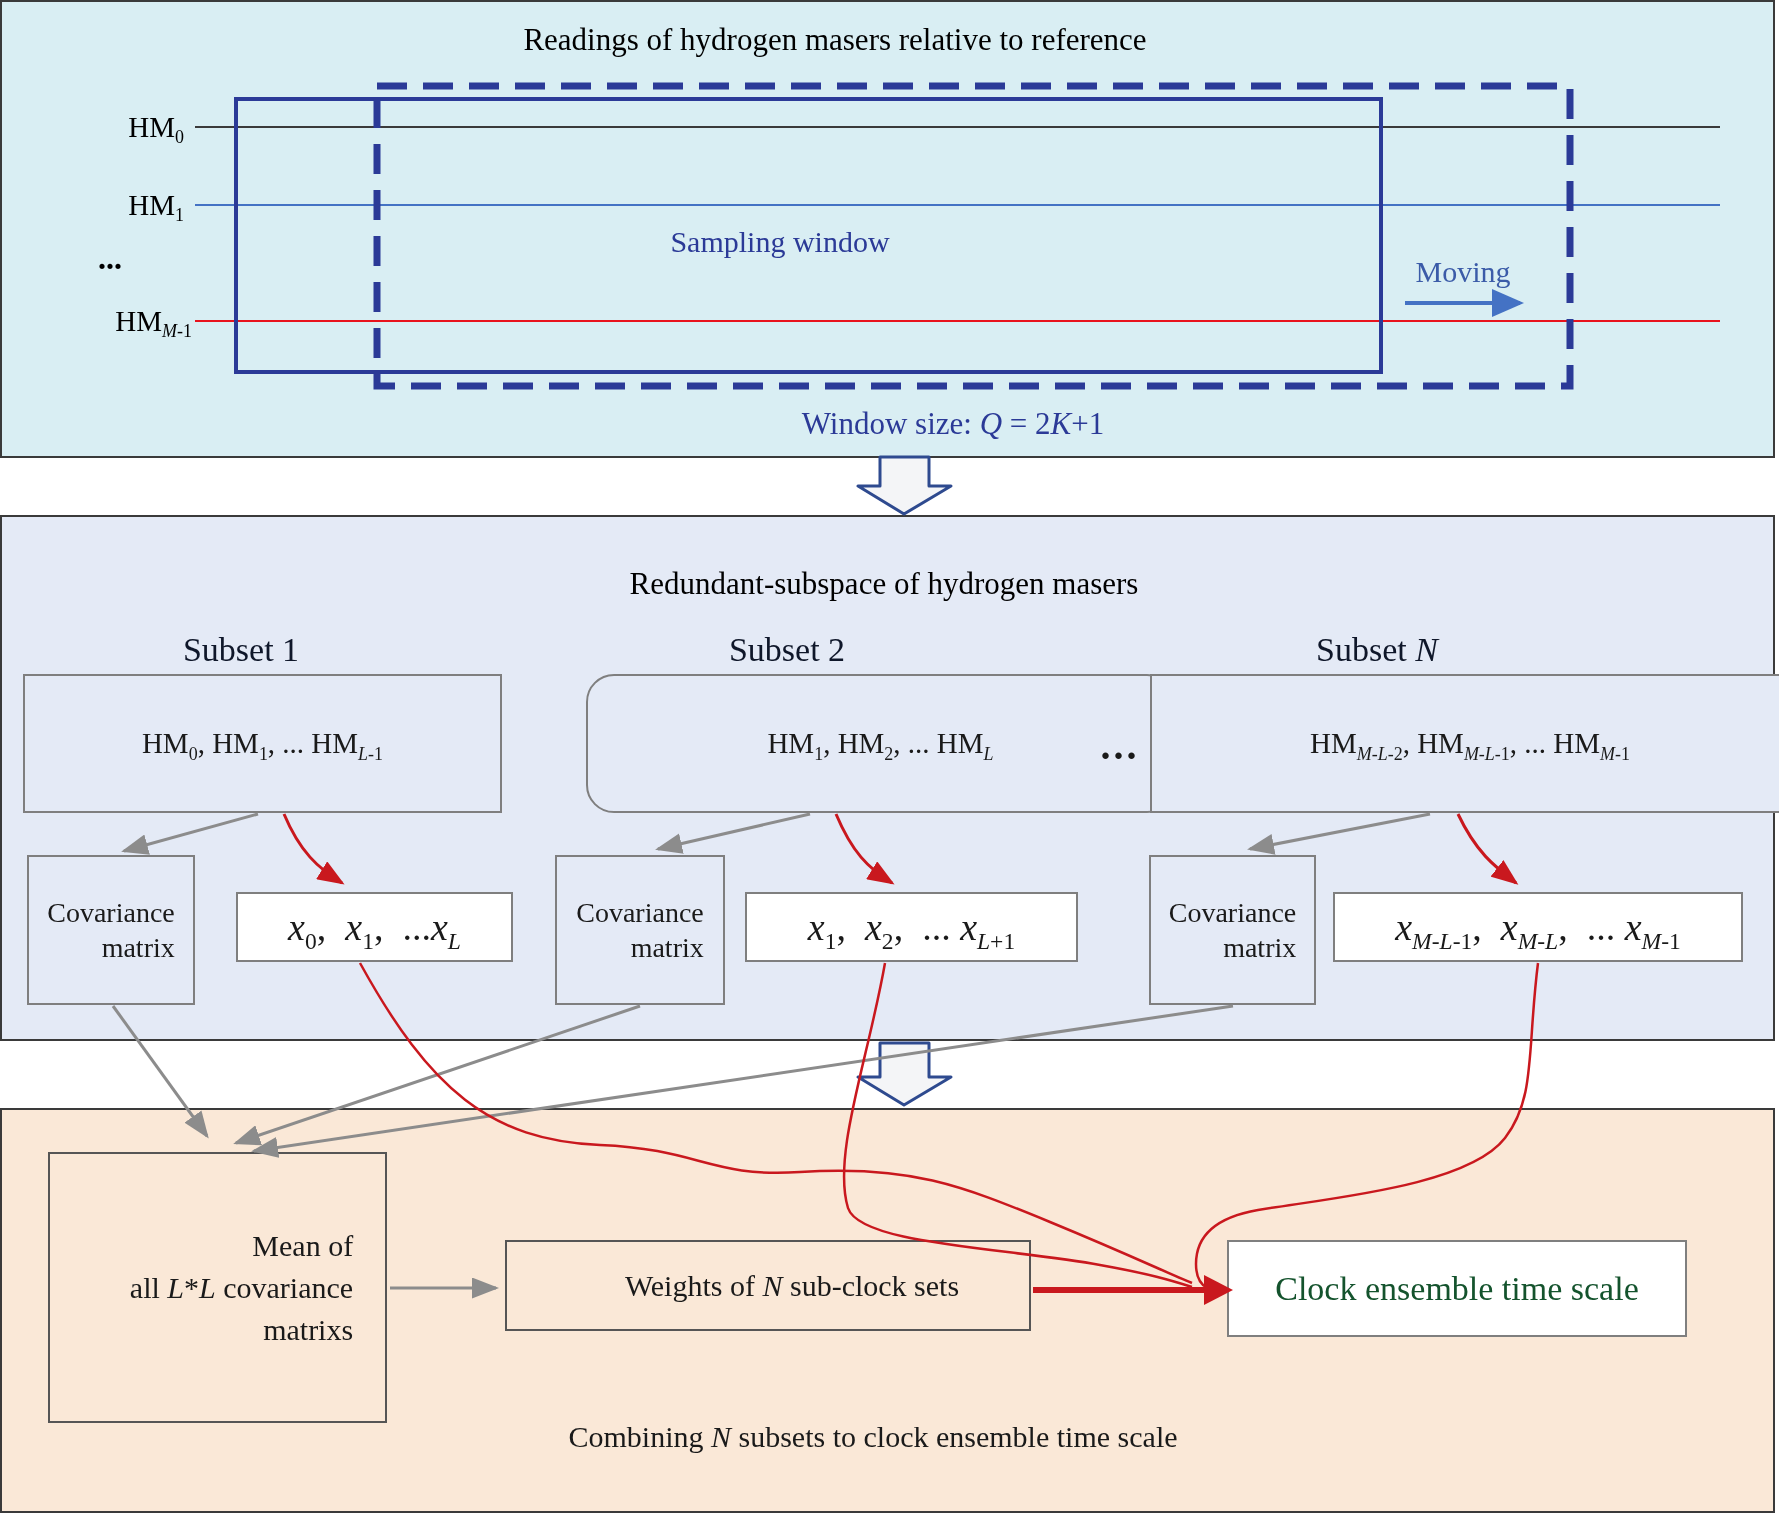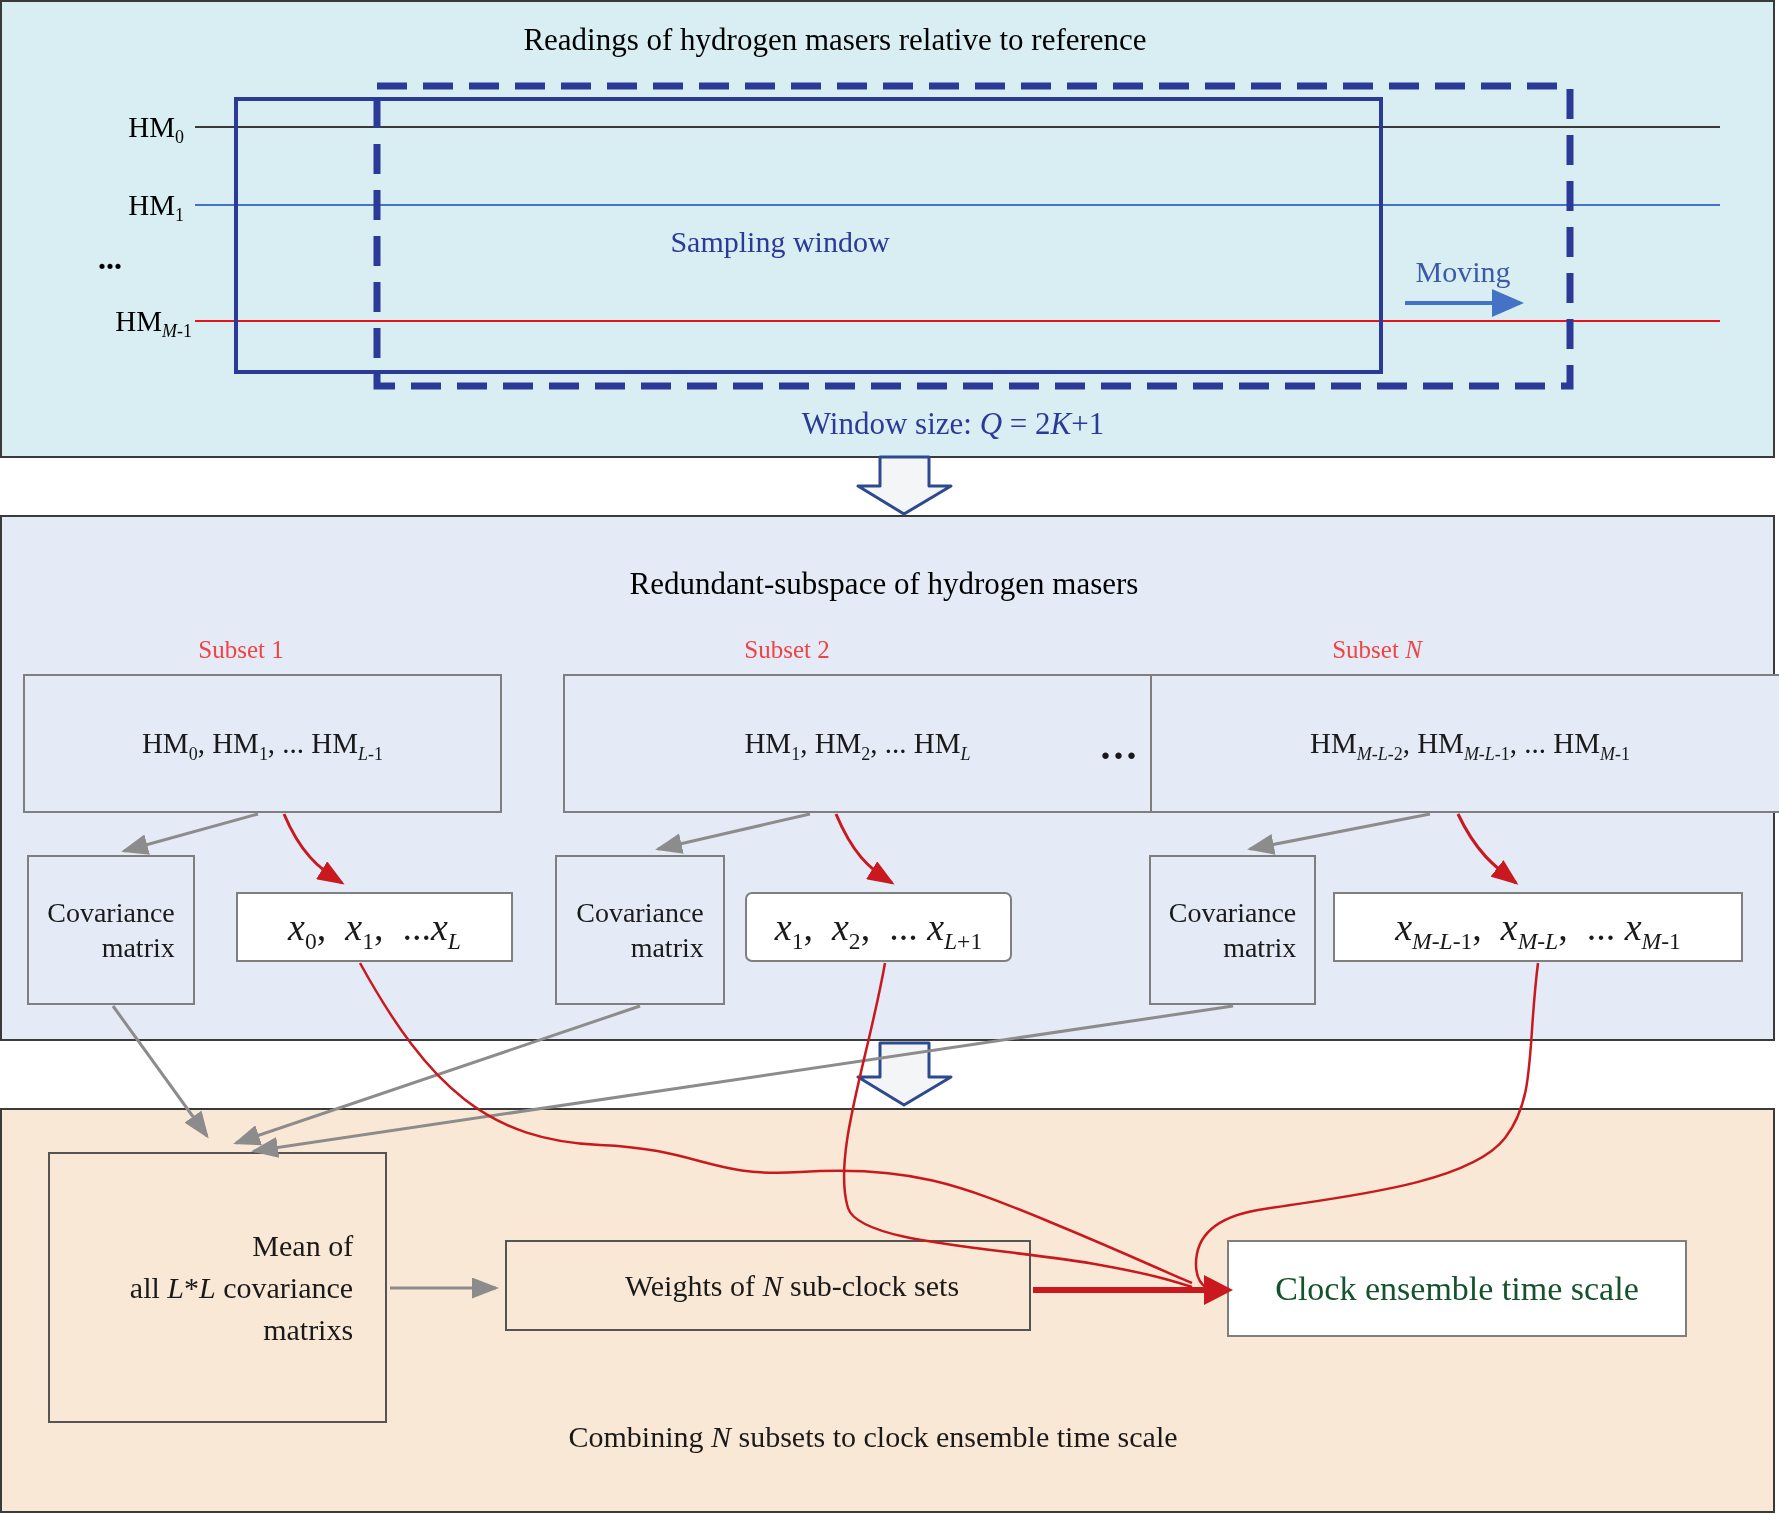--- a/index.html
+++ b/index.html
@@ -15,21 +15,21 @@
   .rtxt{position:absolute;transform:translate(-100%,-50%);white-space:nowrap;z-index:3;}
   .title{font-size:31px;color:#000;}
   .blue{color:#2b3a97;}
   .hm{font-size:29px;color:#000;}
   .box{position:absolute;box-sizing:border-box;display:flex;align-items:center;justify-content:center;text-align:right;z-index:2;}
   .subset-box{background:#e4eaf6;border:2px solid #7f7f7f;font-size:29px;}
   .cov-box{background:#e4eaf6;border:2px solid #7f7f7f;font-size:28px;line-height:1.25;}
   .x-box{background:#ffffff;border:2px solid #7f7f7f;font-size:38px;}
   .peach-box{background:#fae8d7;border:2px solid #555;font-size:30px;line-height:1.4;padding-left:48px;}
   .clock-box{background:#ffffff;border:2px solid #7f7f7f;font-size:34px;font-weight:normal;color:#14532d;}
-  .label{font-size:25px;color:#ef4444;}
+  .label{font-size:34px;color:#0f172a;}
   .dots-mid{font-size:40px;font-weight:bold;letter-spacing:3px;}
   sub{font-size:0.62em;line-height:0;}
   i{font-style:italic;}
   svg.overlay{position:absolute;left:0;top:0;z-index:4;pointer-events:none;}
 </style>
 </head>
 <body>
 
 <div class="canvas">
 
@@ -50,42 +50,42 @@
 
   <div class="txt title" style="left:884px;top:584px;">Redundant-subspace of hydrogen masers</div>
 
   <div class="txt label" style="left:241px;top:650px;">Subset 1</div>
   <div class="txt label" style="left:787px;top:650px;">Subset 2</div>
   <div class="txt label" style="left:1377px;top:650px;">Subset <i>N</i></div>
 
   <div class="box subset-box" style="left:23px;top:674px;width:479px;height:139px;">
     <span>HM<sub>0</sub>, HM<sub>1</sub>, ... HM<sub><i>L</i>-1</sub></span>
   </div>
-  <div class="box subset-box" style="left:563px;top:674px;width:589px;height:139px;">
+  <div class="box subset-box" style="left:586px;top:674px;width:589px;height:139px;border-radius:28px;">
     <span>HM<sub>1</sub>, HM<sub>2</sub>, ... HM<sub><i>L</i></sub></span>
   </div>
   <div class="txt dots-mid" style="left:1120px;top:745px;">...</div>
   <div class="box subset-box" style="left:1150px;top:674px;width:640px;height:139px;">
     <span>HM<sub><i>M-L</i>-2</sub>, HM<sub><i>M-L</i>-1</sub>, ... HM<sub><i>M</i>-1</sub></span>
   </div>
 
   <div class="box cov-box" style="left:27px;top:855px;width:168px;height:150px;">
     <span>Covariance<br>matrix</span>
   </div>
   <div class="box cov-box" style="left:555px;top:855px;width:170px;height:150px;">
     <span>Covariance<br>matrix</span>
   </div>
   <div class="box cov-box" style="left:1149px;top:855px;width:167px;height:150px;">
     <span>Covariance<br>matrix</span>
   </div>
 
   <div class="box x-box" style="left:236px;top:892px;width:277px;height:70px;">
     <span><i>x</i><sub>0</sub>,&nbsp; <i>x</i><sub>1</sub>,&nbsp; ...<i>x</i><sub><i>L</i></sub></span>
   </div>
-  <div class="box x-box" style="left:745px;top:892px;width:267px;height:70px;border-radius:7px;">
+  <div class="box x-box" style="left:745px;top:892px;width:333px;height:70px;">
     <span><i>x</i><sub>1</sub>,&nbsp; <i>x</i><sub>2</sub>,&nbsp; ... <i>x</i><sub><i>L</i>+1</sub></span>
   </div>
   <div class="box x-box" style="left:1333px;top:892px;width:410px;height:70px;">
     <span><i>x</i><sub><i>M-L</i>-1</sub>,&nbsp; <i>x</i><sub><i>M-L</i></sub>,&nbsp; ...&nbsp;<i>x</i><sub><i>M</i>-1</sub></span>
   </div>
 
   <div class="box peach-box" style="left:48px;top:1152px;width:339px;height:271px;">
     <span>Mean of<br>all <i>L</i>*<i>L</i> covariance<br>matrixs</span>
   </div>
   <div class="box peach-box" style="left:505px;top:1240px;width:526px;height:91px;">

